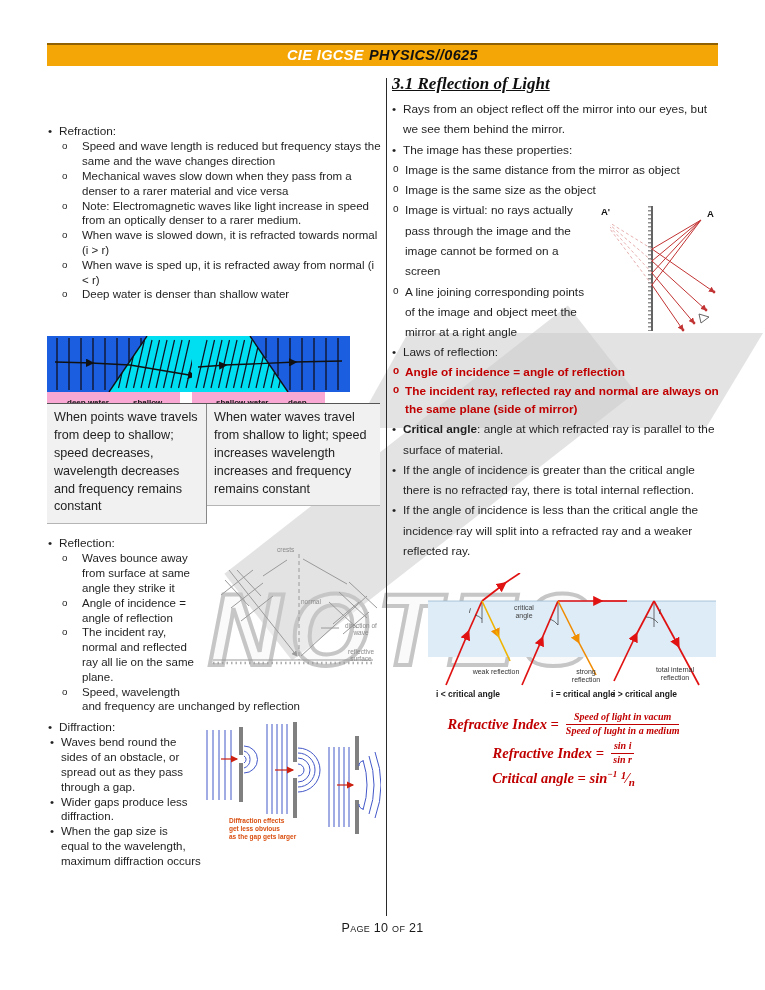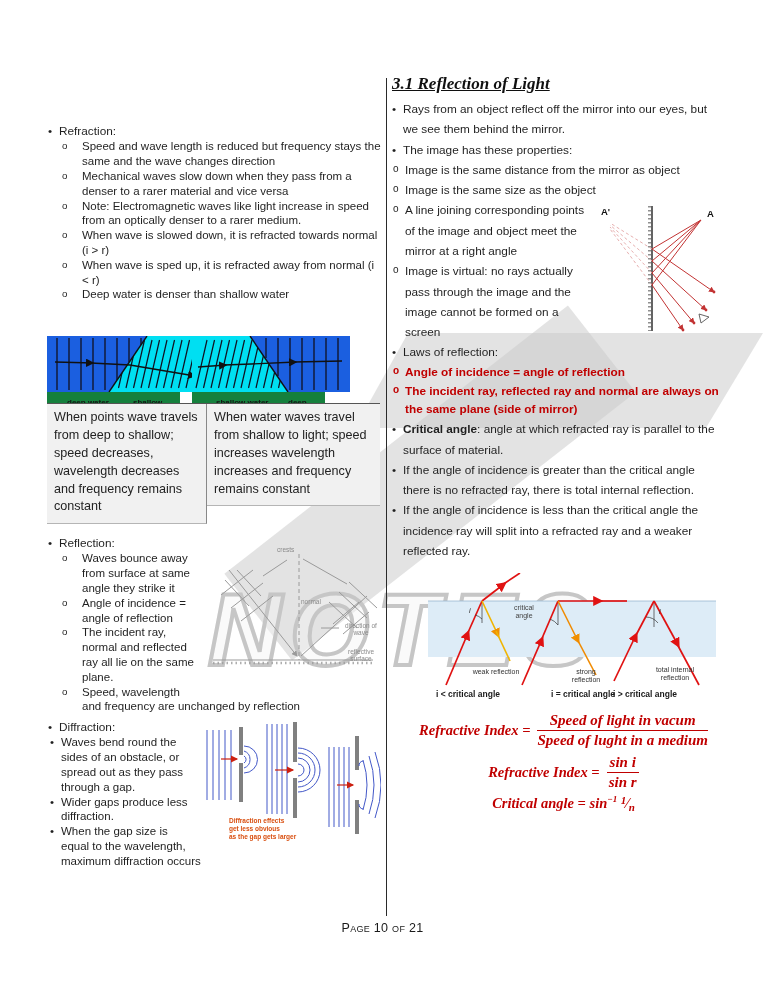--- a/index.html
+++ b/index.html
@@ -42,21 +42,21 @@
   .rc-list { font-size:11.8px; line-height:1.72; }
   .rc-list li { position:relative; }
   li.rb { padding-left:11px; } li.rb::before { content:"\2022"; position:absolute; left:0; }
   li.ro { padding-left:13px; } li.ro::before { content:"o"; position:absolute; left:1px; font-size:.85em; }
   li.red { color:#C00000; font-weight:bold; line-height:1.6; }
   .bold { font-weight:bold; }
 
   
   .refraction-block { position:absolute; left:0; top:0; width:334px; }
   .water-row { position:absolute; left:0; top:212px; display:flex; gap:12px; }
-  .water { width:133px; background:#15803d; }
+  .water { width:133px; background:#f9a8d4; }
   .wlabels { position:relative; height:14px; font-size:8px; font-weight:bold; color:#111; }
   .wlabels span { position:absolute; top:2px; }
 
   .cap-row { position:absolute; left:0; top:279px; width:333px; display:flex; align-items:flex-start;
              border-top:1px solid #555; }
   .capbox { background:#f1f1f1; font-size:12.6px; line-height:1.42; padding:5px 6px 7px 7px;
             border-bottom:1px solid #b5b5b5; color:#222; }
   .capbox.l { width:160px; border-right:1px solid #888; }
   .capbox.r { width:173px; }
 
@@ -76,21 +76,21 @@
   .mirror-label { position:absolute; font-size:9.5px; font-weight:bold; color:#111; }
 
   .ca-diagram { clear:both; position:relative; width:300px; height:130px; margin:12px 0 0 30px; }
   .ca-label { position:absolute; font-size:7px; line-height:1.15; color:#333; text-align:center; }
   .ca-cap { position:absolute; top:116px; font-size:8.5px; font-weight:bold; color:#1a1a1a; white-space:nowrap; }
   .ca-i { position:absolute; font-size:7.5px; font-style:italic; color:#333; }
 
   .formulas { margin-top:8px; padding-left:14px; color:#C00000;
               font-family:"Liberation Serif", serif; font-weight:bold; font-style:italic; }
   .formula { display:flex; justify-content:center; align-items:center; gap:7px; font-size:14.5px; margin-bottom:3px; }
-  .frac { display:inline-flex; flex-direction:column; text-align:center; font-size:15px; line-height:1.25;justify-content:flex-end; }
+  .frac { display:inline-flex; flex-direction:column; text-align:center; font-size:10px; line-height:1.25;justify-content:flex-end; }
   .frac .num { border-bottom:1.6px solid #C00000; padding:0 3px; }
   .sup { font-size:9px; vertical-align:6px; }
   .sfrac .fn { font-size:11px; vertical-align:4px; }
   .sfrac .slash::before { content:"\2044"; font-size:14px; }
   .sfrac .fd { font-size:11px; vertical-align:-3px; }
 
   
   .footer { position:absolute; z-index:1; left:0; top:921px; width:765px; text-align:center;
             font-variant:small-caps; font-size:12.5px; color:#1a1a1a; letter-spacing:.3px; }
 
@@ -100,20 +100,25 @@
 </style>
 </head>
 <body>
 
 <div class="page">
 
   <div class="wm wm-bar"></div>
   <div class="wm wm-diag"></div>
   <div class="wm wm-text">NOTES</div>
 
+  <div class="banner">
+    <div class="banner-inner">
+      <span class="banner-brand">CIE IGCSE</span><span class="banner-course">PHYSICS//0625</span>
+    </div>
+  </div>
 
   <div class="divider"></div>
 
   <div class="col-left">
 
     <div class="refraction-block lc-list">
       <div class="title">Refraction:</div>
       <ul class="plain">
         <li class="o2">Speed and wave length is reduced but frequency stays the same and the wave changes direction</li>
         <li class="o2">Mechanical waves slow down when they pass from a denser to a rarer material and vice versa</li>
@@ -390,22 +395,22 @@
           <circle cx="99" cy="121" r="1.4"></circle>
             <circle cx="88" cy="128" r="1.4"></circle>
         </g>
         <polygon points="104,112 114,115 106,121" fill="none" stroke="#555" stroke-width=".9"></polygon>
       </svg>
       <div class="mirror-label" style="left:6px; top:4px;">A'</div>
       <div class="mirror-label" style="left:112px; top:6px;">A</div>
     </div>
 
     <ul class="plain rc-list">
+      <li class="ro">Image is virtual: no rays actually pass through the image and the image cannot be formed on a screen</li>
       <li class="ro">A line joining corresponding points of the image and object meet the mirror at a right angle</li>
-      <li class="ro">Image is virtual: no rays actually pass through the image and the image cannot be formed on a screen</li>
       <li class="rb">Laws of reflection:</li>
       <li class="ro red">Angle of incidence = angle of reflection</li>
       <li class="ro red">The incident ray, reflected ray and normal are always on the same plane (side of mirror)</li>
       <li class="rb"><span class="bold">Critical angle</span><span>: angle at which refracted ray is parallel to the surface of material.</span></li>
       <li class="rb">If the angle of incidence is greater than the critical angle there is no refracted ray, there is total internal reflection.</li>
       <li class="rb">If the angle of incidence is less than the critical angle the incidence ray will split into a refracted ray and a weaker reflected ray.</li>
     </ul>
 
     <div class="ca-diagram">
       <svg width="300" height="130" viewBox="0 0 300 130">

